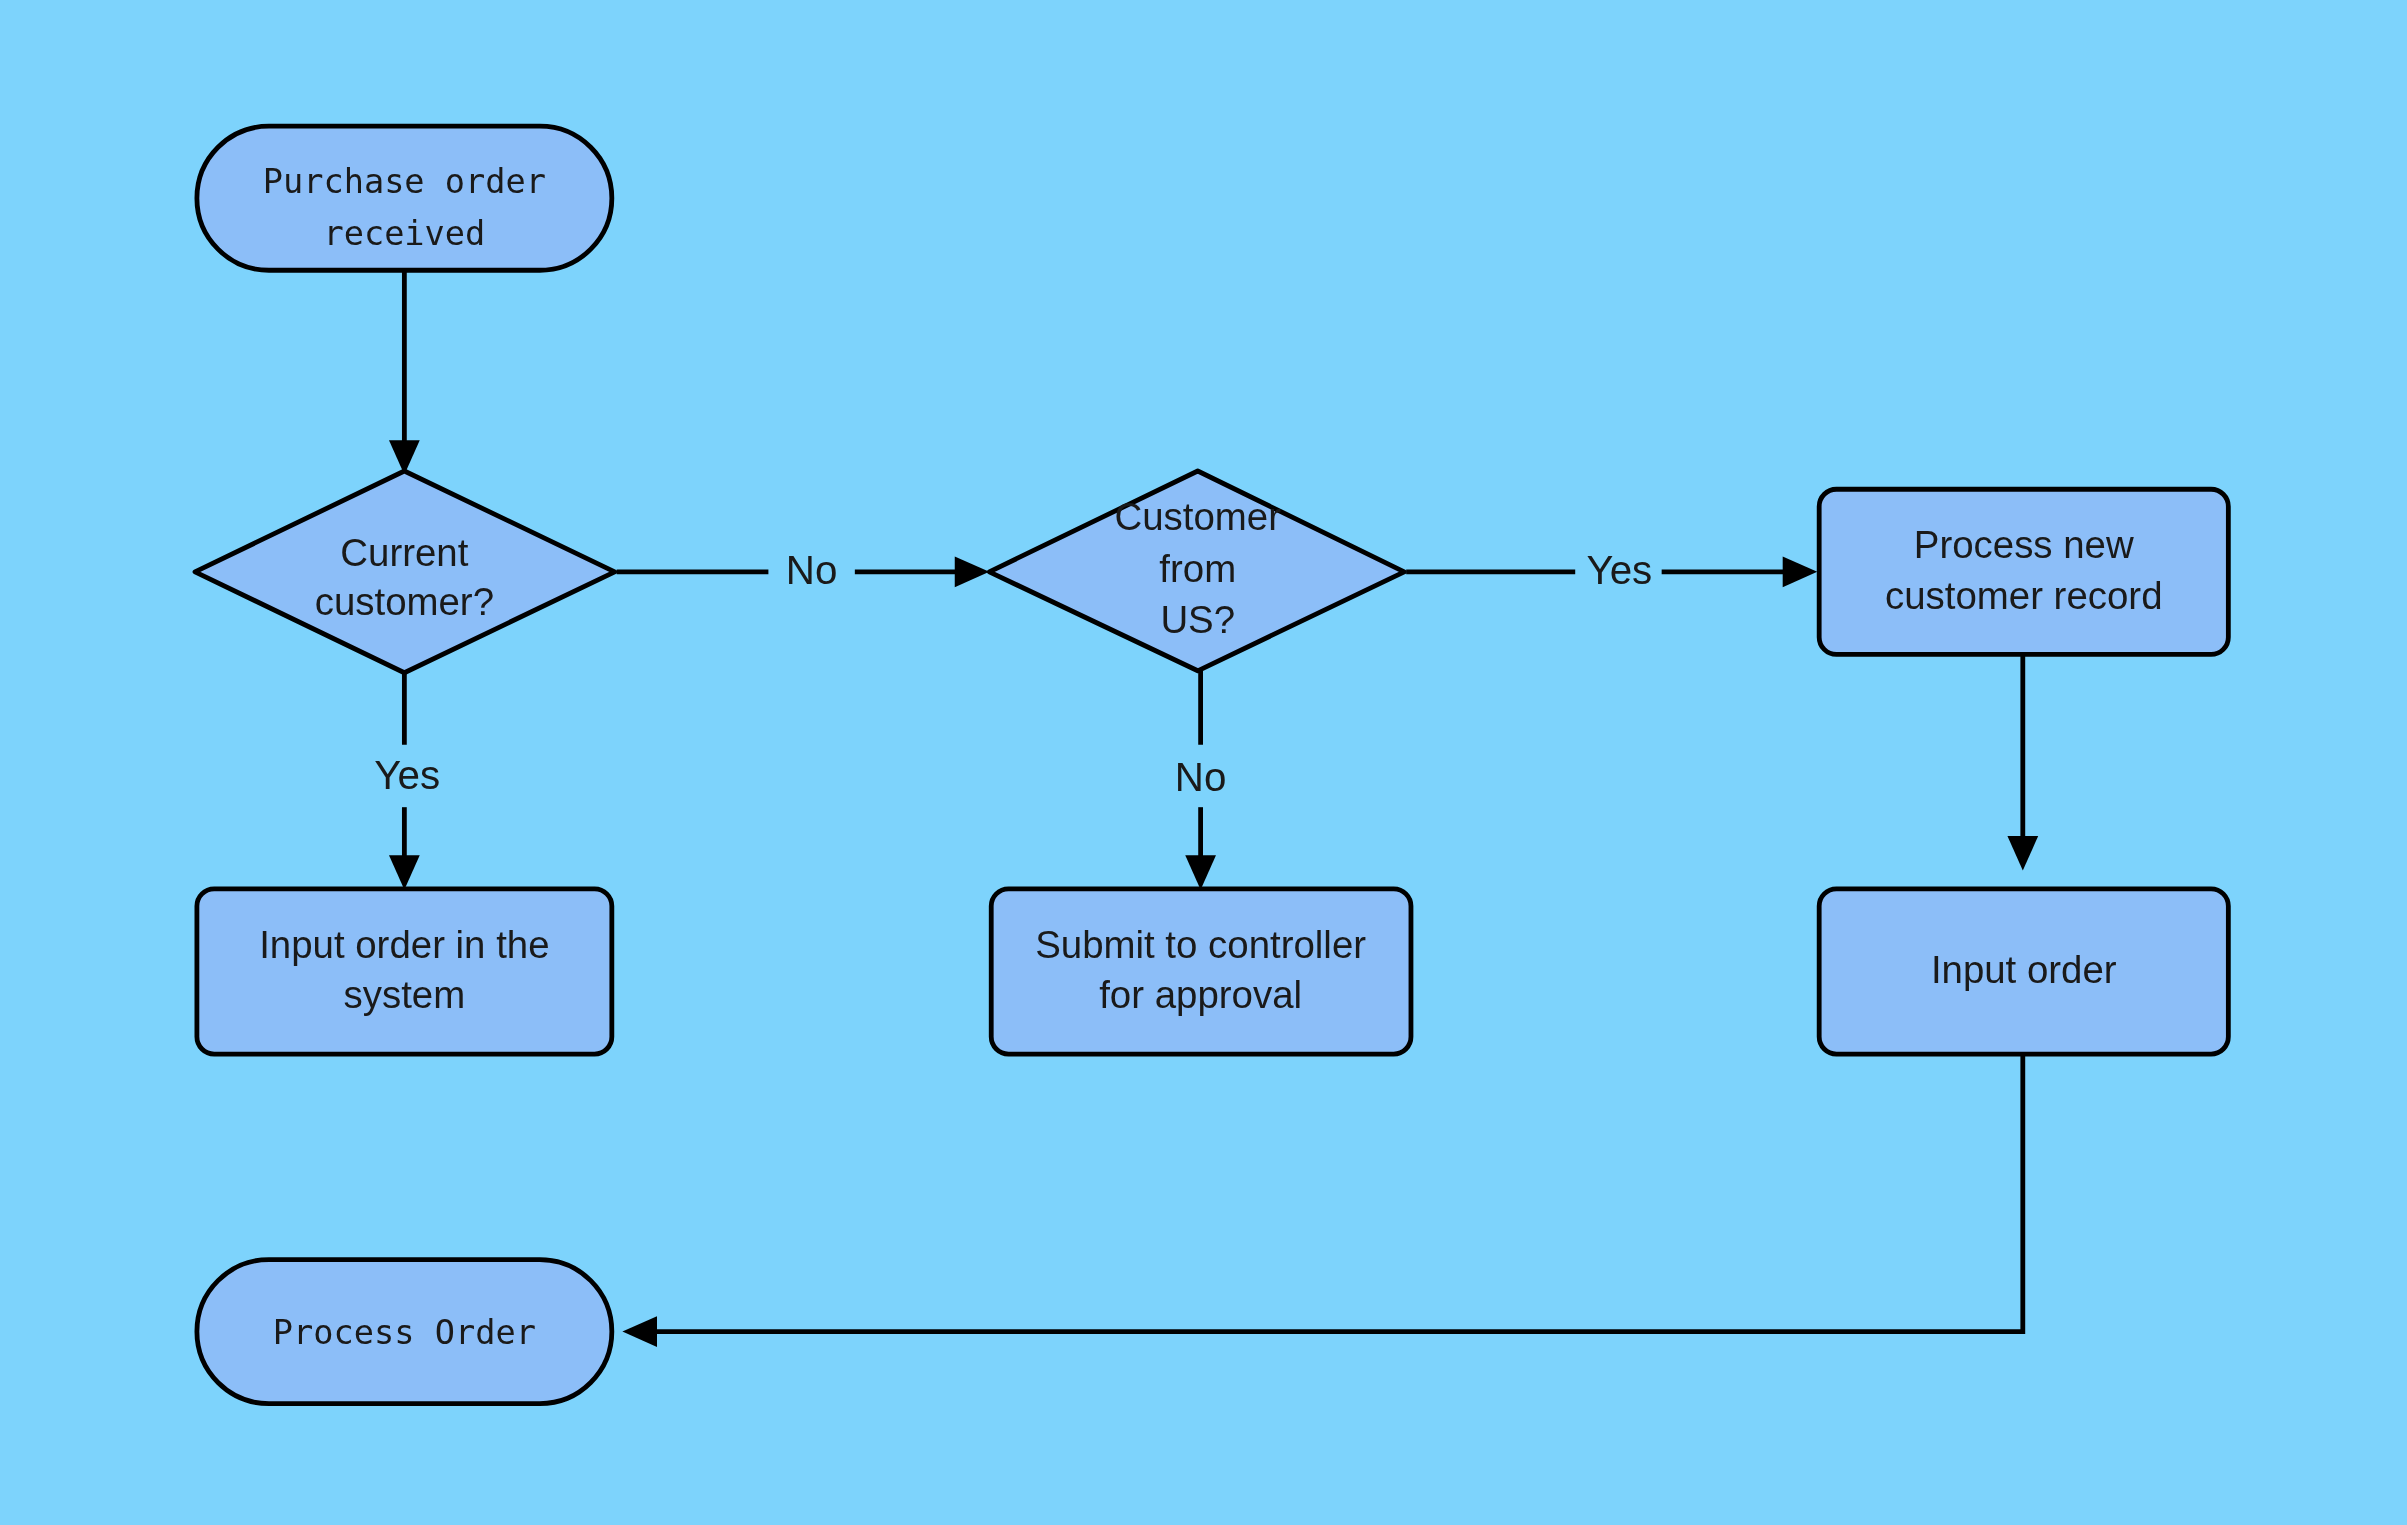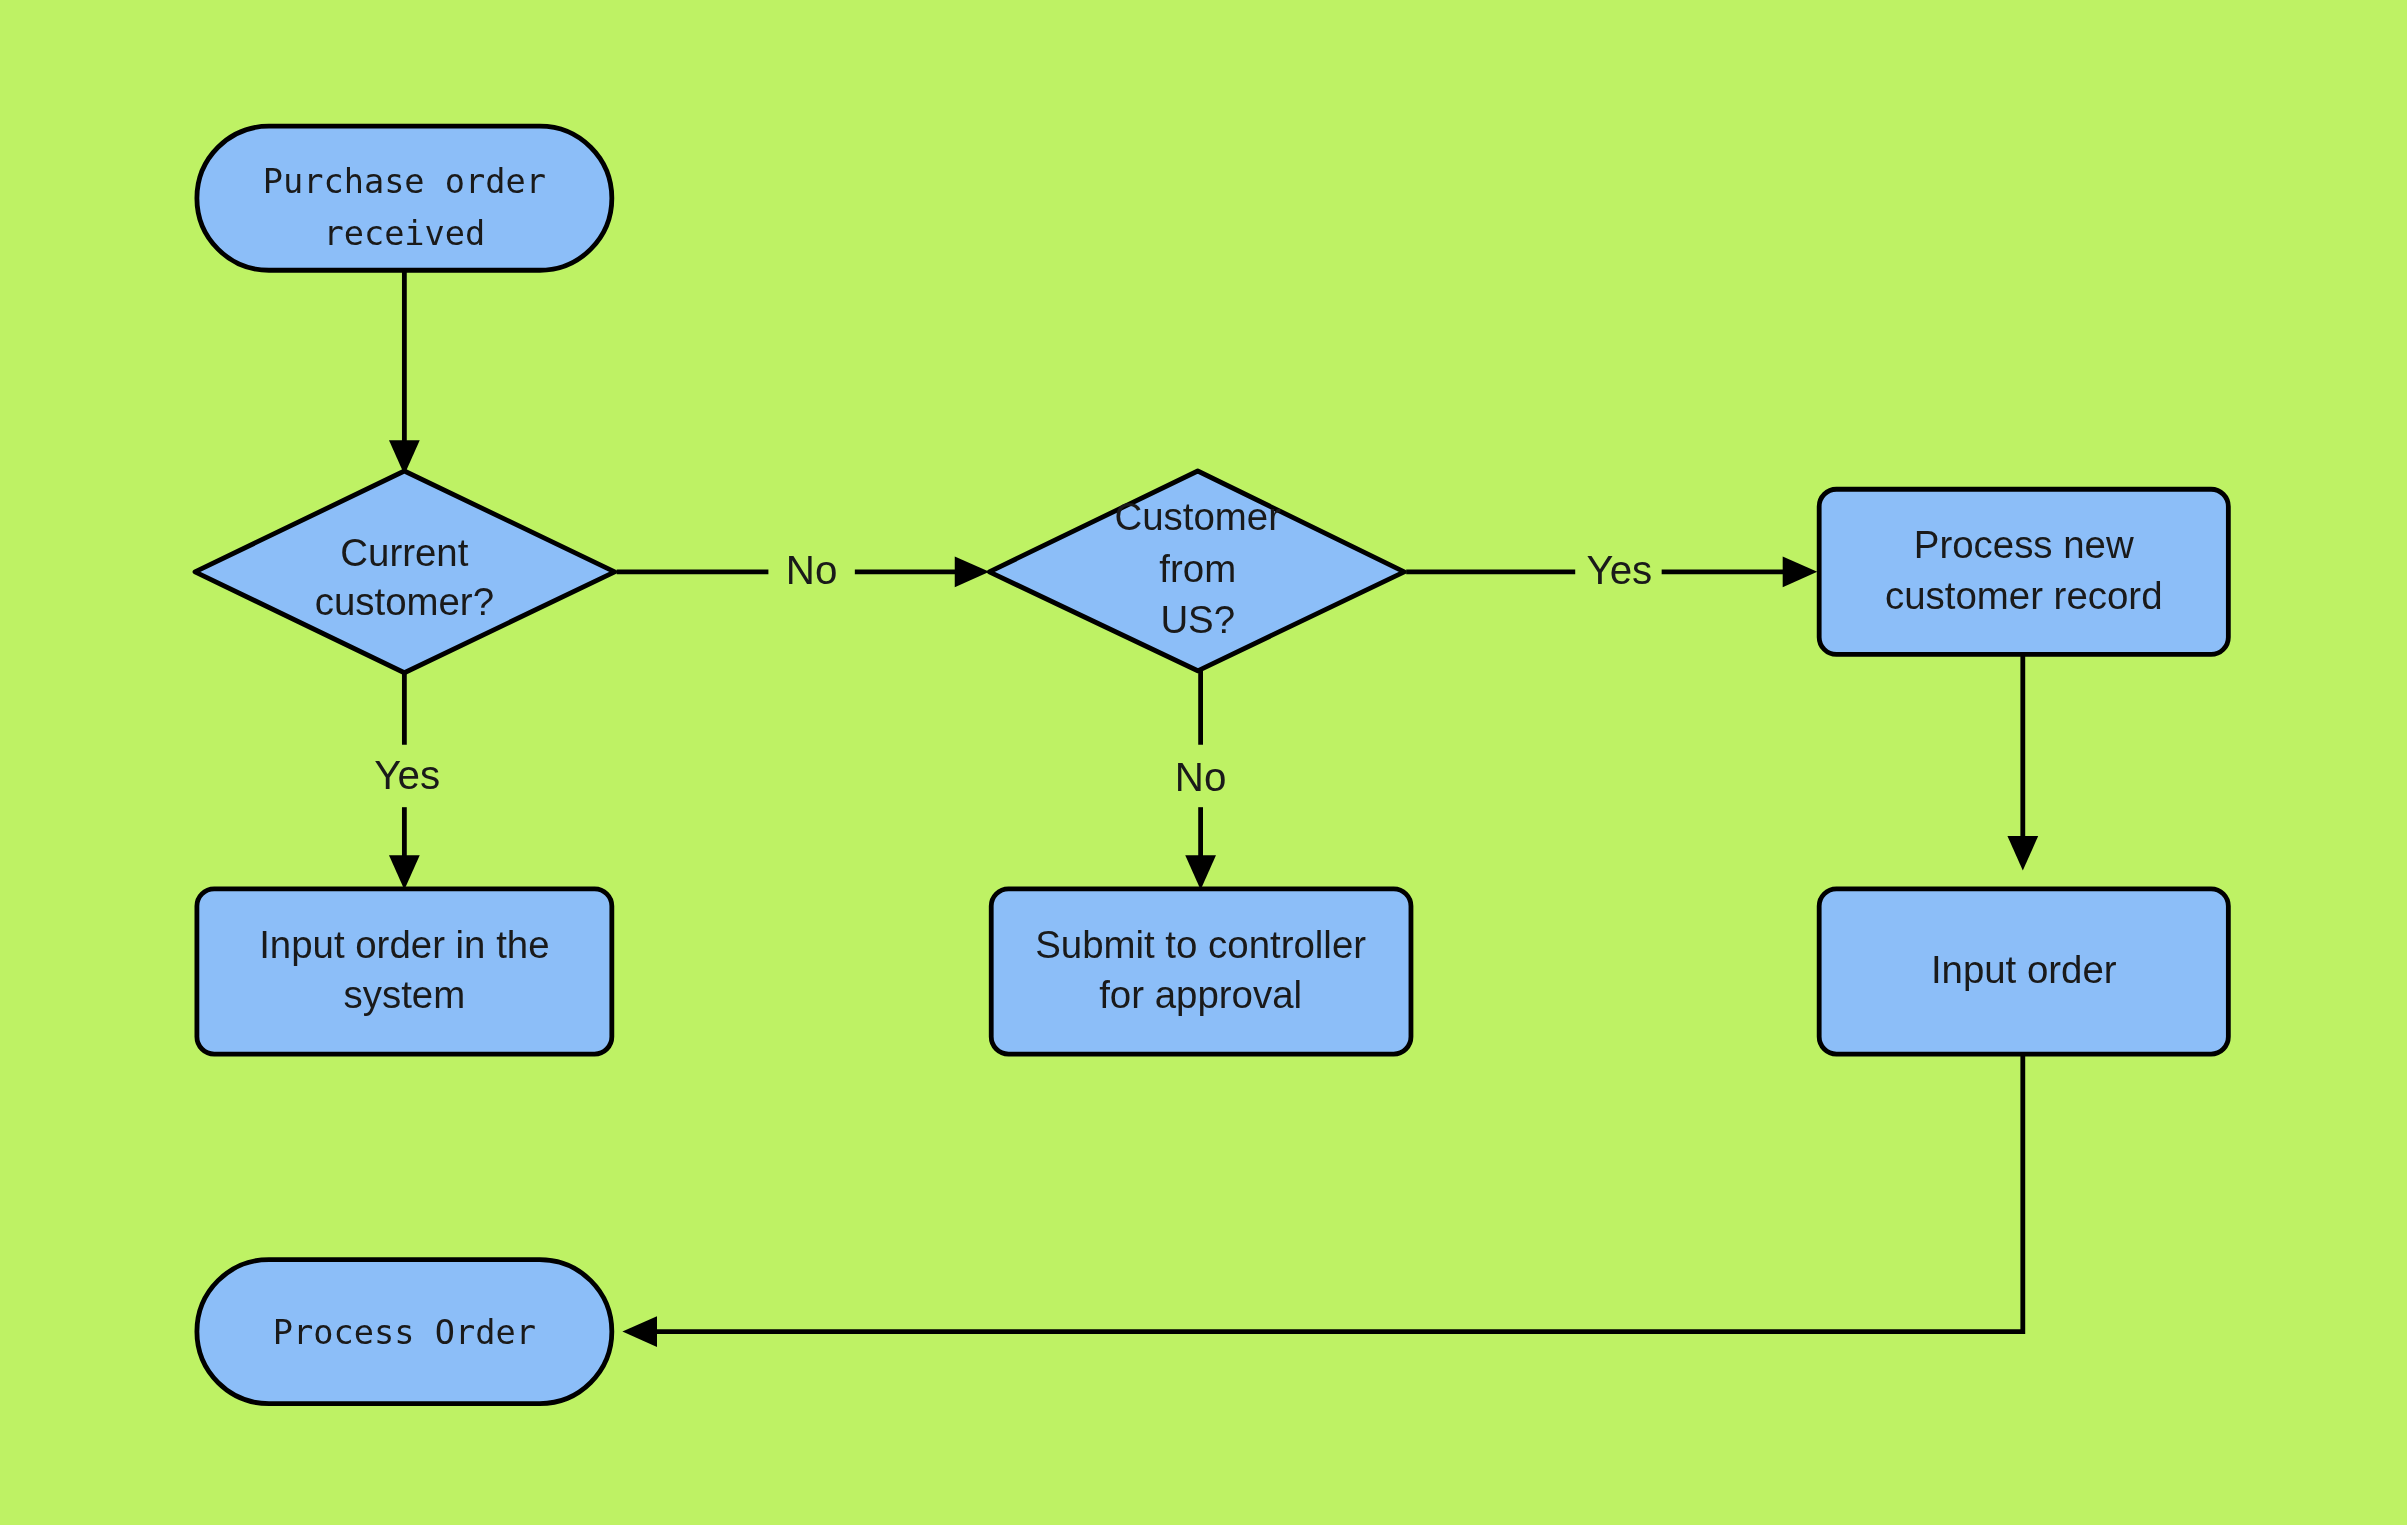--- a/index.html
+++ b/index.html
@@ -10,21 +10,21 @@
   body {
     width: 2407px;
     height: 1526px;
     overflow: hidden;
     font-family: "Liberation Sans", sans-serif;
   }
   #flowchart-root {
     position: relative;
     width: 2407px;
     height: 1526px;
-    background: #bef264;
+    background: #7dd3fc;
   }
   svg#chart-svg {
     display: block;
     width: 2407px;
     height: 1526px;
   }
   .node-shape {
     fill: #8cbef8;
     stroke: #000000;
     stroke-width: 5;

